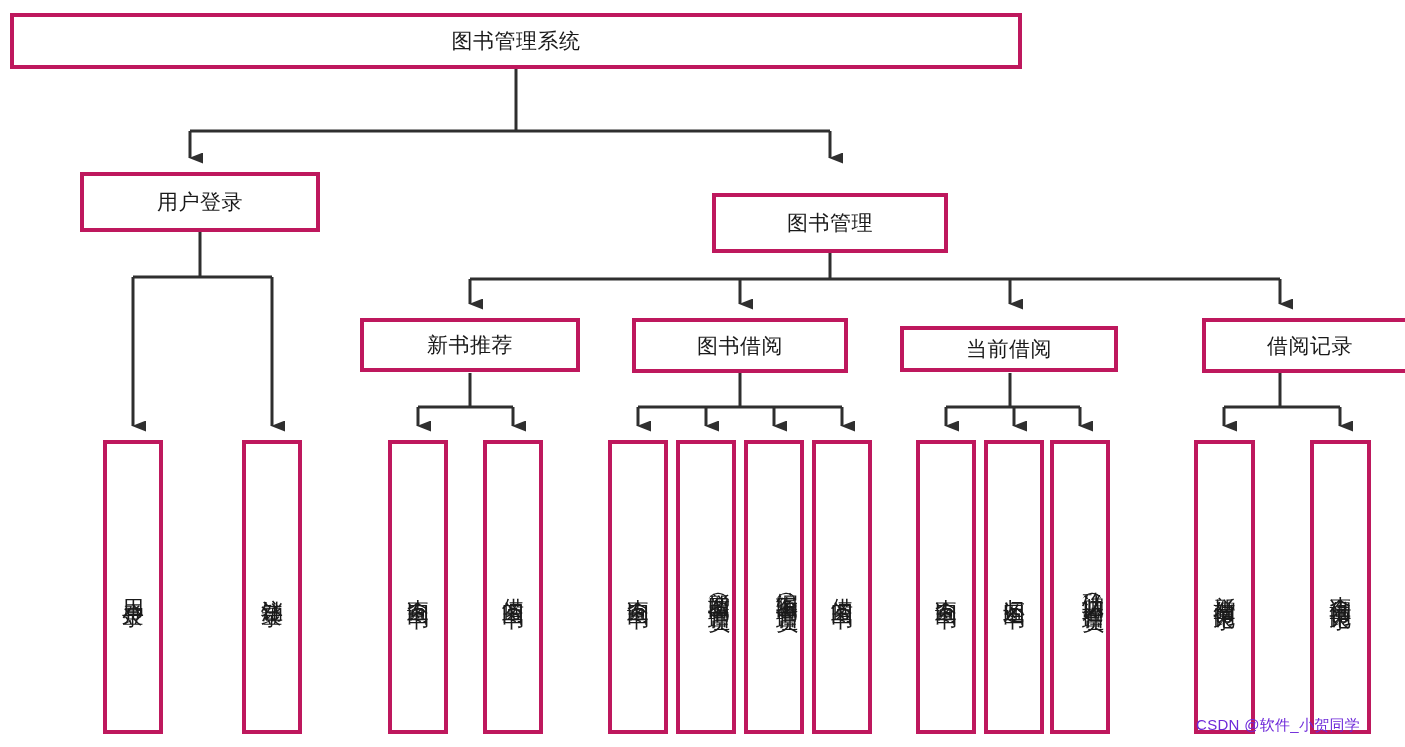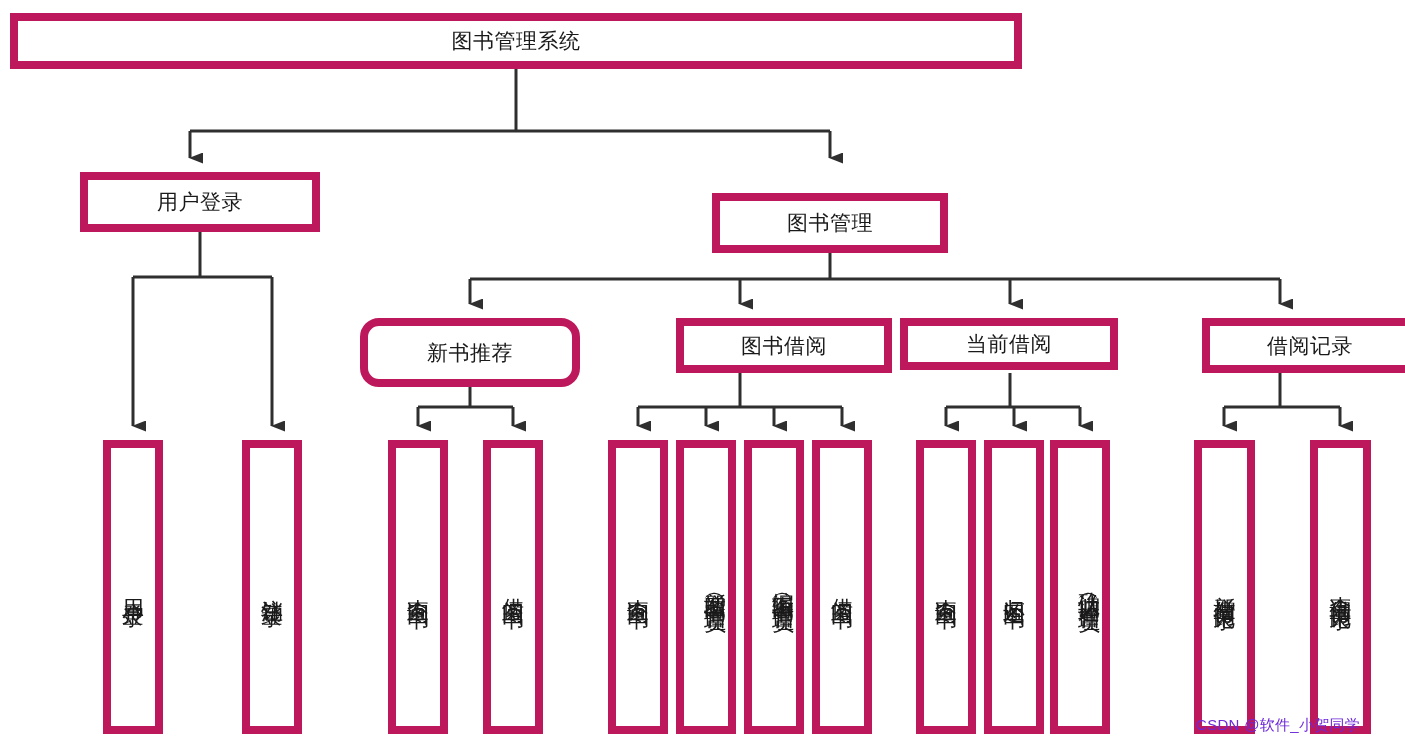--- a/index.html
+++ b/index.html
@@ -1,20 +1,20 @@
 <!DOCTYPE html>
 <html><head>
 <meta charset="utf-8">
 <title>图书管理系统 结构图</title>
 <style>
   html,body{margin:0;padding:0;background:#ffffff;}
   body{font-family:"Liberation Sans","DejaVu Sans",sans-serif;}
   #canvas{position:relative;width:1405px;height:747px;background:#ffffff;overflow:hidden;}
   svg#wires{position:absolute;left:0;top:0;width:1405px;height:747px;pointer-events:none;}
-  .node{position:absolute;box-sizing:border-box;background:#ffffff;border:8px solid #be185d;
+  .node{position:absolute;box-sizing:border-box;background:#ffffff;border:4px solid #be185d;
         display:flex;align-items:center;justify-content:center;color:#1a1a1a;}
   .node.h{font-size:21px;letter-spacing:.5px;}
   .node.v{writing-mode:vertical-rl;text-orientation:upright;font-size:22px;line-height:1.18;
           letter-spacing:3px;padding-top:4px;padding-bottom:4px;}
   .node.v .txt{writing-mode:vertical-rl;text-orientation:upright;white-space:pre-line;text-align:center;}
   .node.v.top{align-items:flex-start;}
   .watermark{position:absolute;left:1196px;top:716px;font-size:15px;color:#6d28d9;
              white-space:nowrap;letter-spacing:.3px;}
 </style>
 </head>
@@ -76,27 +76,27 @@
     <span>图书管理系统</span>
   </div>
 
   <div class="node h" style="left:80px;top:172px;width:240px;height:60px;">
     <span>用户登录</span>
   </div>
   <div class="node h" style="left:712px;top:172px;width:236px;height:60px;margin-top:21px;">
     <span>图书管理</span>
   </div>
 
-  <div class="node h" style="left:360px;top:318px;width:220px;height:69px;border-radius:19px;">
+  <div class="node h" style="left:360px;top:318px;width:220px;height:54px;">
     <span>新书推荐</span>
   </div>
-  <div class="node h" style="left:632px;top:318px;width:216px;height:55px;margin-left:44px;">
+  <div class="node h" style="left:632px;top:318px;width:216px;height:55px;">
     <span>图书借阅</span>
   </div>
-  <div class="node h" style="left:900px;top:318px;width:218px;height:52px;">
+  <div class="node h" style="left:900px;top:326px;width:218px;height:46px;">
     <span>当前借阅</span>
   </div>
   <div class="node h" style="left:1172px;top:318px;width:216px;height:55px;margin-left:30px;">
     <span>借阅记录</span>
   </div>
 
   <div class="node v" style="left:103px;top:440px;width:60px;height:294px;">
     <span class="txt">用户登录</span>
   </div>
   <div class="node v" style="left:242px;top:440px;width:60px;height:294px;">

